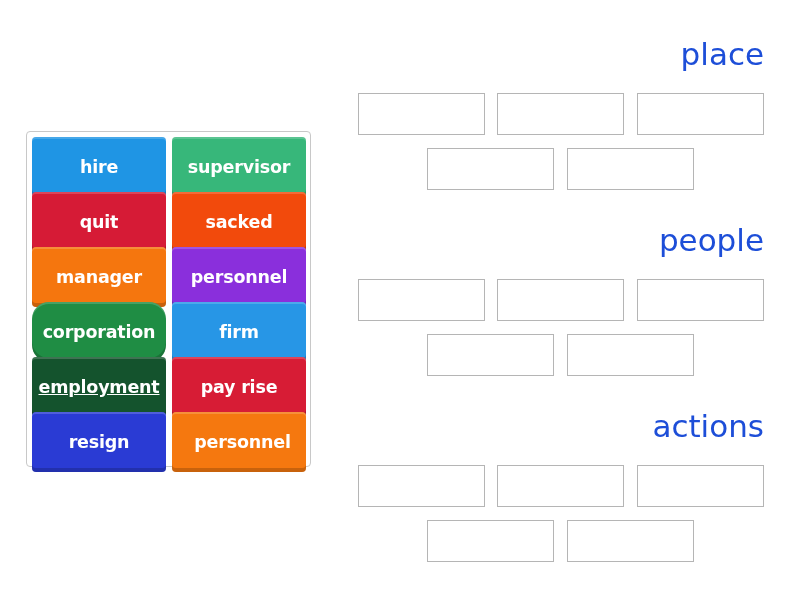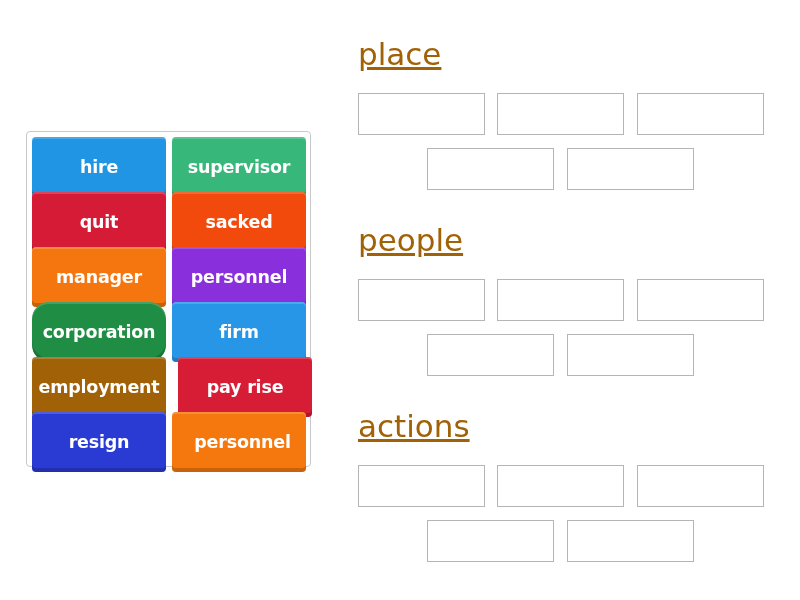--- a/index.html
+++ b/index.html
@@ -4,39 +4,39 @@
 <style>
   html, body { margin:0; padding:0; }
   body { width:800px; height:600px; background:#ffffff; position:relative; overflow:hidden;
          font-family:"DejaVu Sans", "Liberation Sans", sans-serif; }
   .tray { position:absolute; left:26px; top:131px; width:285px; height:336px;
           border:1px solid #c8c8c8; border-radius:4px; background:#fff; box-sizing:border-box; }
   .tile { position:absolute; width:134px; height:60px; border-radius:4px; box-sizing:border-box;
           color:#fff; font-weight:bold; font-size:17.5px; display:flex; align-items:center; justify-content:center;
           box-shadow: inset 0 -4px 0 rgba(0,0,0,0.18), inset 0 2px 0 rgba(255,255,255,0.18);
           cursor:grab; letter-spacing:-0.2px; white-space:nowrap; }
-  .group-title { position:absolute; left:358px; width:406px; text-align:left; font-size:31px; color:#a16207;
-                 font-family:"DejaVu Sans", sans-serif;text-decoration:underline; }
+  .group-title { position:absolute; left:358px; width:406px; text-align:right; font-size:31px; color:#1d4ed8;
+                 font-family:"DejaVu Sans", sans-serif; }
   .slot { position:absolute; width:127px; height:42px; border:1px solid #b5b5b5; box-sizing:border-box; background:#fff; }
 </style>
 </head>
 <body>
 
 <div class="tray"></div>
 
 <div class="tile" style="left:32px;top:137px;background:#1f95e4;">hire</div>
 <div class="tile" style="left:172px;top:137px;background:#37b77a;">supervisor</div>
 <div class="tile" style="left:32px;top:192px;background:#d61b36;">quit</div>
 <div class="tile" style="left:172px;top:192px;background:#f24a0c;">sacked</div>
 <div class="tile" style="left:32px;top:247px;background:#f5760e;">manager</div>
 <div class="tile" style="left:172px;top:247px;background:#8a2fdc;">personnel</div>
 <div class="tile" style="left:32px;top:302px;background:#1f8d44;border-radius:17px;">corporation</div>
 <div class="tile" style="left:172px;top:302px;background:#2796e6;">firm</div>
-<div class="tile" style="left:32px;top:357px;background:#a16207;">employment</div>
-<div class="tile" style="left:172px;top:357px;background:#d71c35;margin-left:6px;">pay rise</div>
+<div class="tile" style="left:32px;top:357px;background:#14532d;text-decoration:underline;">employment</div>
+<div class="tile" style="left:172px;top:357px;background:#d71c35;">pay rise</div>
 <div class="tile" style="left:32px;top:412px;background:#2a3bd4;">resign</div>
 <div class="tile" style="left:172px;top:412px;background:#f5780f;padding-left:7px;">personnel</div>
 
 <div class="group-title" style="top:36px;">place</div>
 <div class="slot" style="left:358px;top:93px;"></div>
 <div class="slot" style="left:497px;top:93px;"></div>
 <div class="slot" style="left:637px;top:93px;"></div>
 <div class="slot" style="left:427px;top:148px;"></div>
 <div class="slot" style="left:567px;top:148px;"></div>
 

